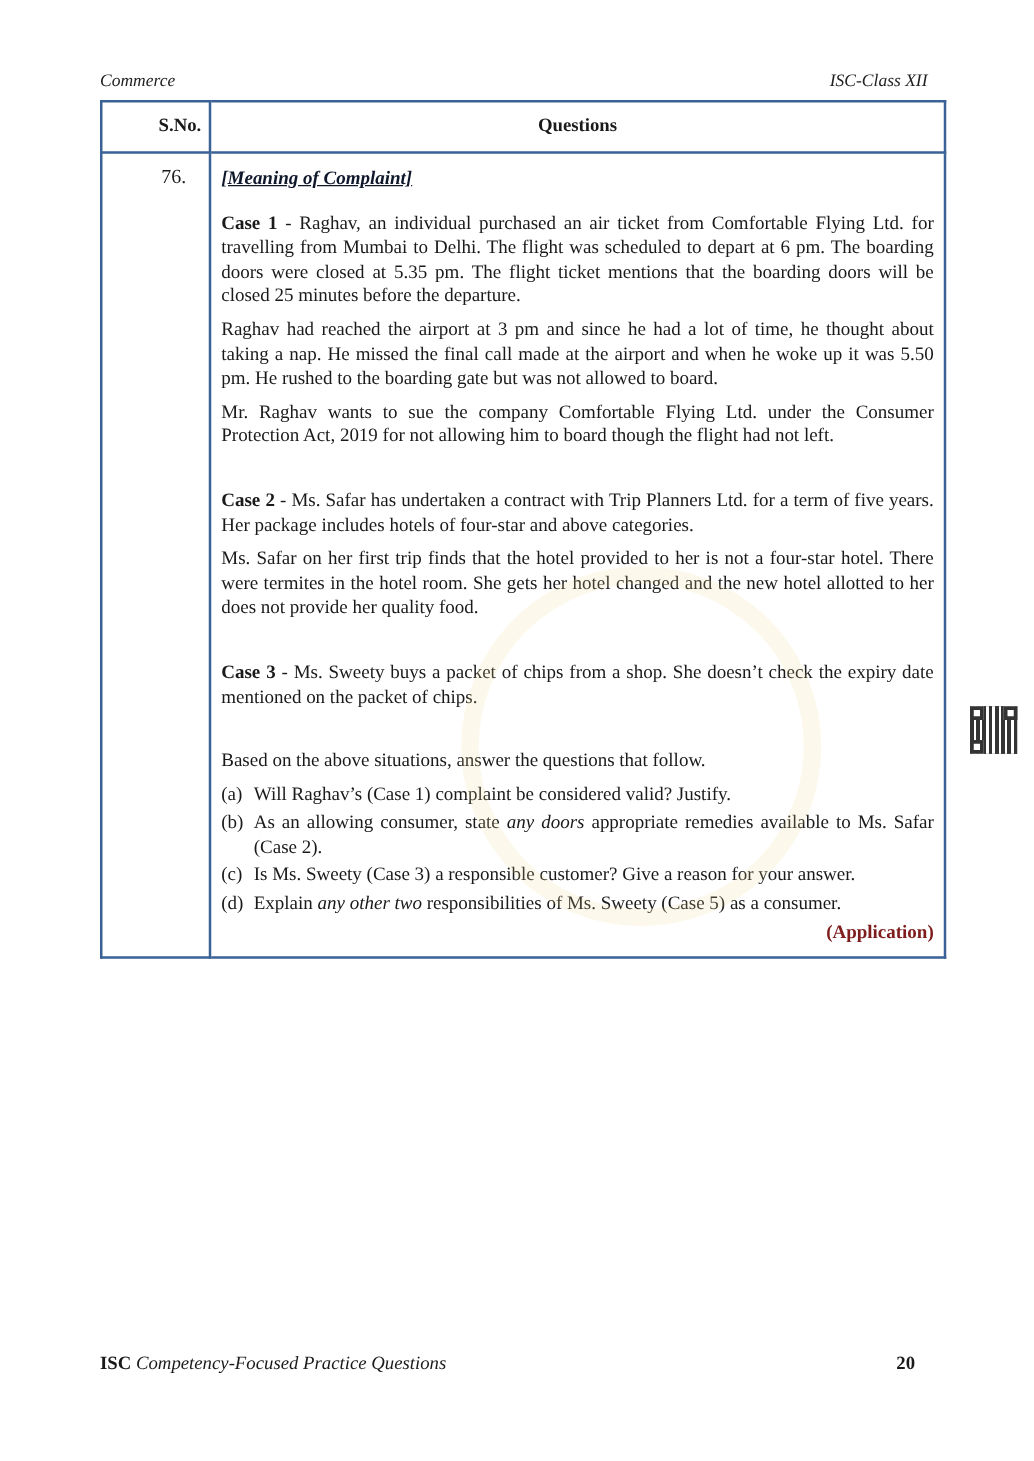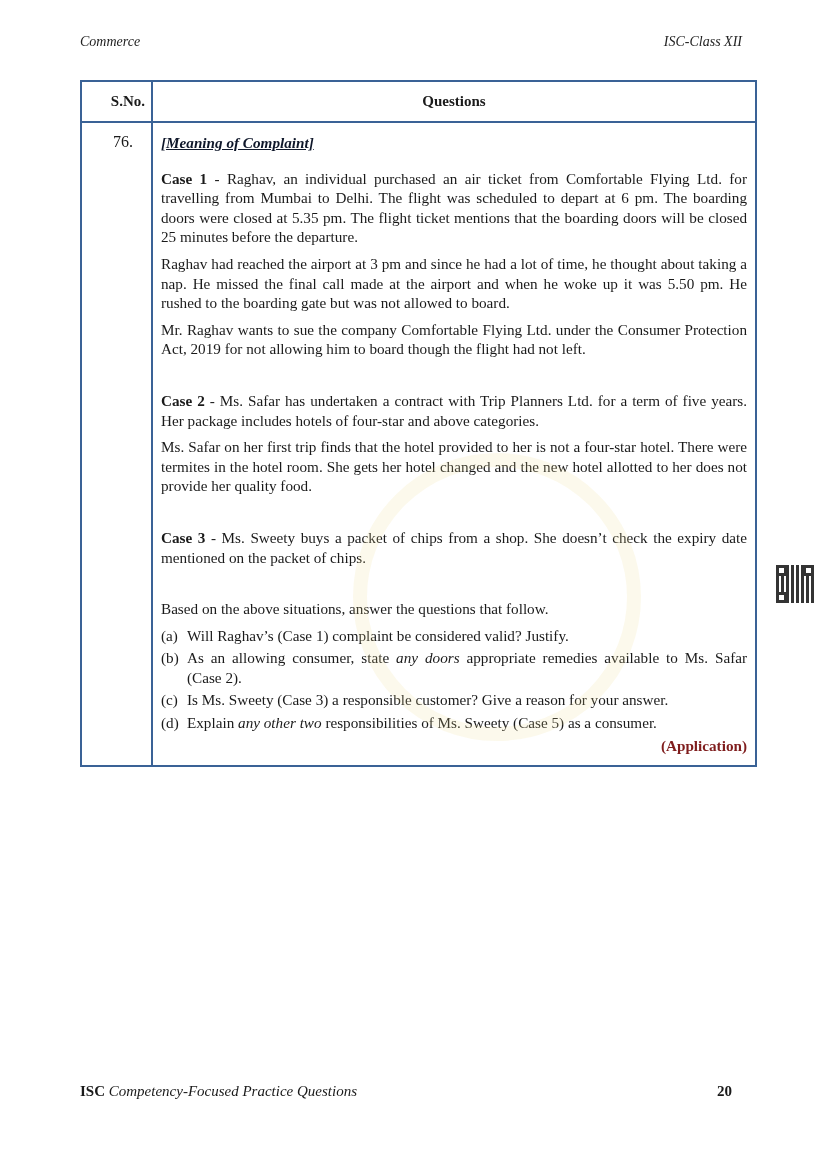--- a/index.html
+++ b/index.html
@@ -1,21 +1,21 @@
 <!DOCTYPE html>
 <html><head>
 <meta charset="utf-8">
 <style>
   html, body { margin: 0; padding: 0; background: #ffffff; }
   body { width: 827px; height: 1169px; position: relative; font-family: "DejaVu Serif", "Liberation Serif", serif; color: #1a1a1a; overflow: hidden; }
-  .running-head { position: absolute; top: 34px; left: 80px; width: 662px; display: flex; justify-content: space-between; font-style: italic; font-size: 14px; color: #222; font-family: "Liberation Serif", serif; }
+  .running-head { position: absolute; top: 58px; left: 80px; width: 662px; display: flex; justify-content: space-between; font-style: italic; font-size: 14px; color: #222; font-family: "Liberation Serif", serif; }
   .q-table { position: absolute; top: 80px; left: 80px; width: 677px; border-collapse: collapse; font-family: "Liberation Serif", serif; }
   .q-table td, .q-table th { border: 2px solid #3a6296; vertical-align: top; }
   .q-table th { height: 37px; font-weight: bold; font-size: 15px; vertical-align: middle; }
-  .th-sno { width: 71px; text-align: right; padding-right: 6px; box-sizing: border-box; }
+  .th-sno { width: 87px; text-align: right; padding-right: 6px; box-sizing: border-box; }
   .th-q { text-align: center; border-radius: 11px; }
   .td-sno { text-align: right; padding: 10px 18px 0 0; font-size: 16px; box-sizing: border-box; }
   .td-q { padding: 10px 8px 10px 8px; position: relative; font-size: 15.2px; line-height: 19.6px; }
   .topic { color: #0f172a; font-style: italic; font-weight: bold; margin: 0 0 16px 0; text-decoration: underline; }
   .case-p { margin: 0 0 7px 0; text-align: justify; }
   .case-block { margin-bottom: 32px; }
   .case-label { font-weight: bold; }
   .qlist { margin: 7px 0 0 0; padding: 0; list-style: none; }
   .qlist li { display: flex; margin-bottom: 3px; text-align: justify; }
   .qlist .lbl { width: 26px; flex-shrink: 0; }

